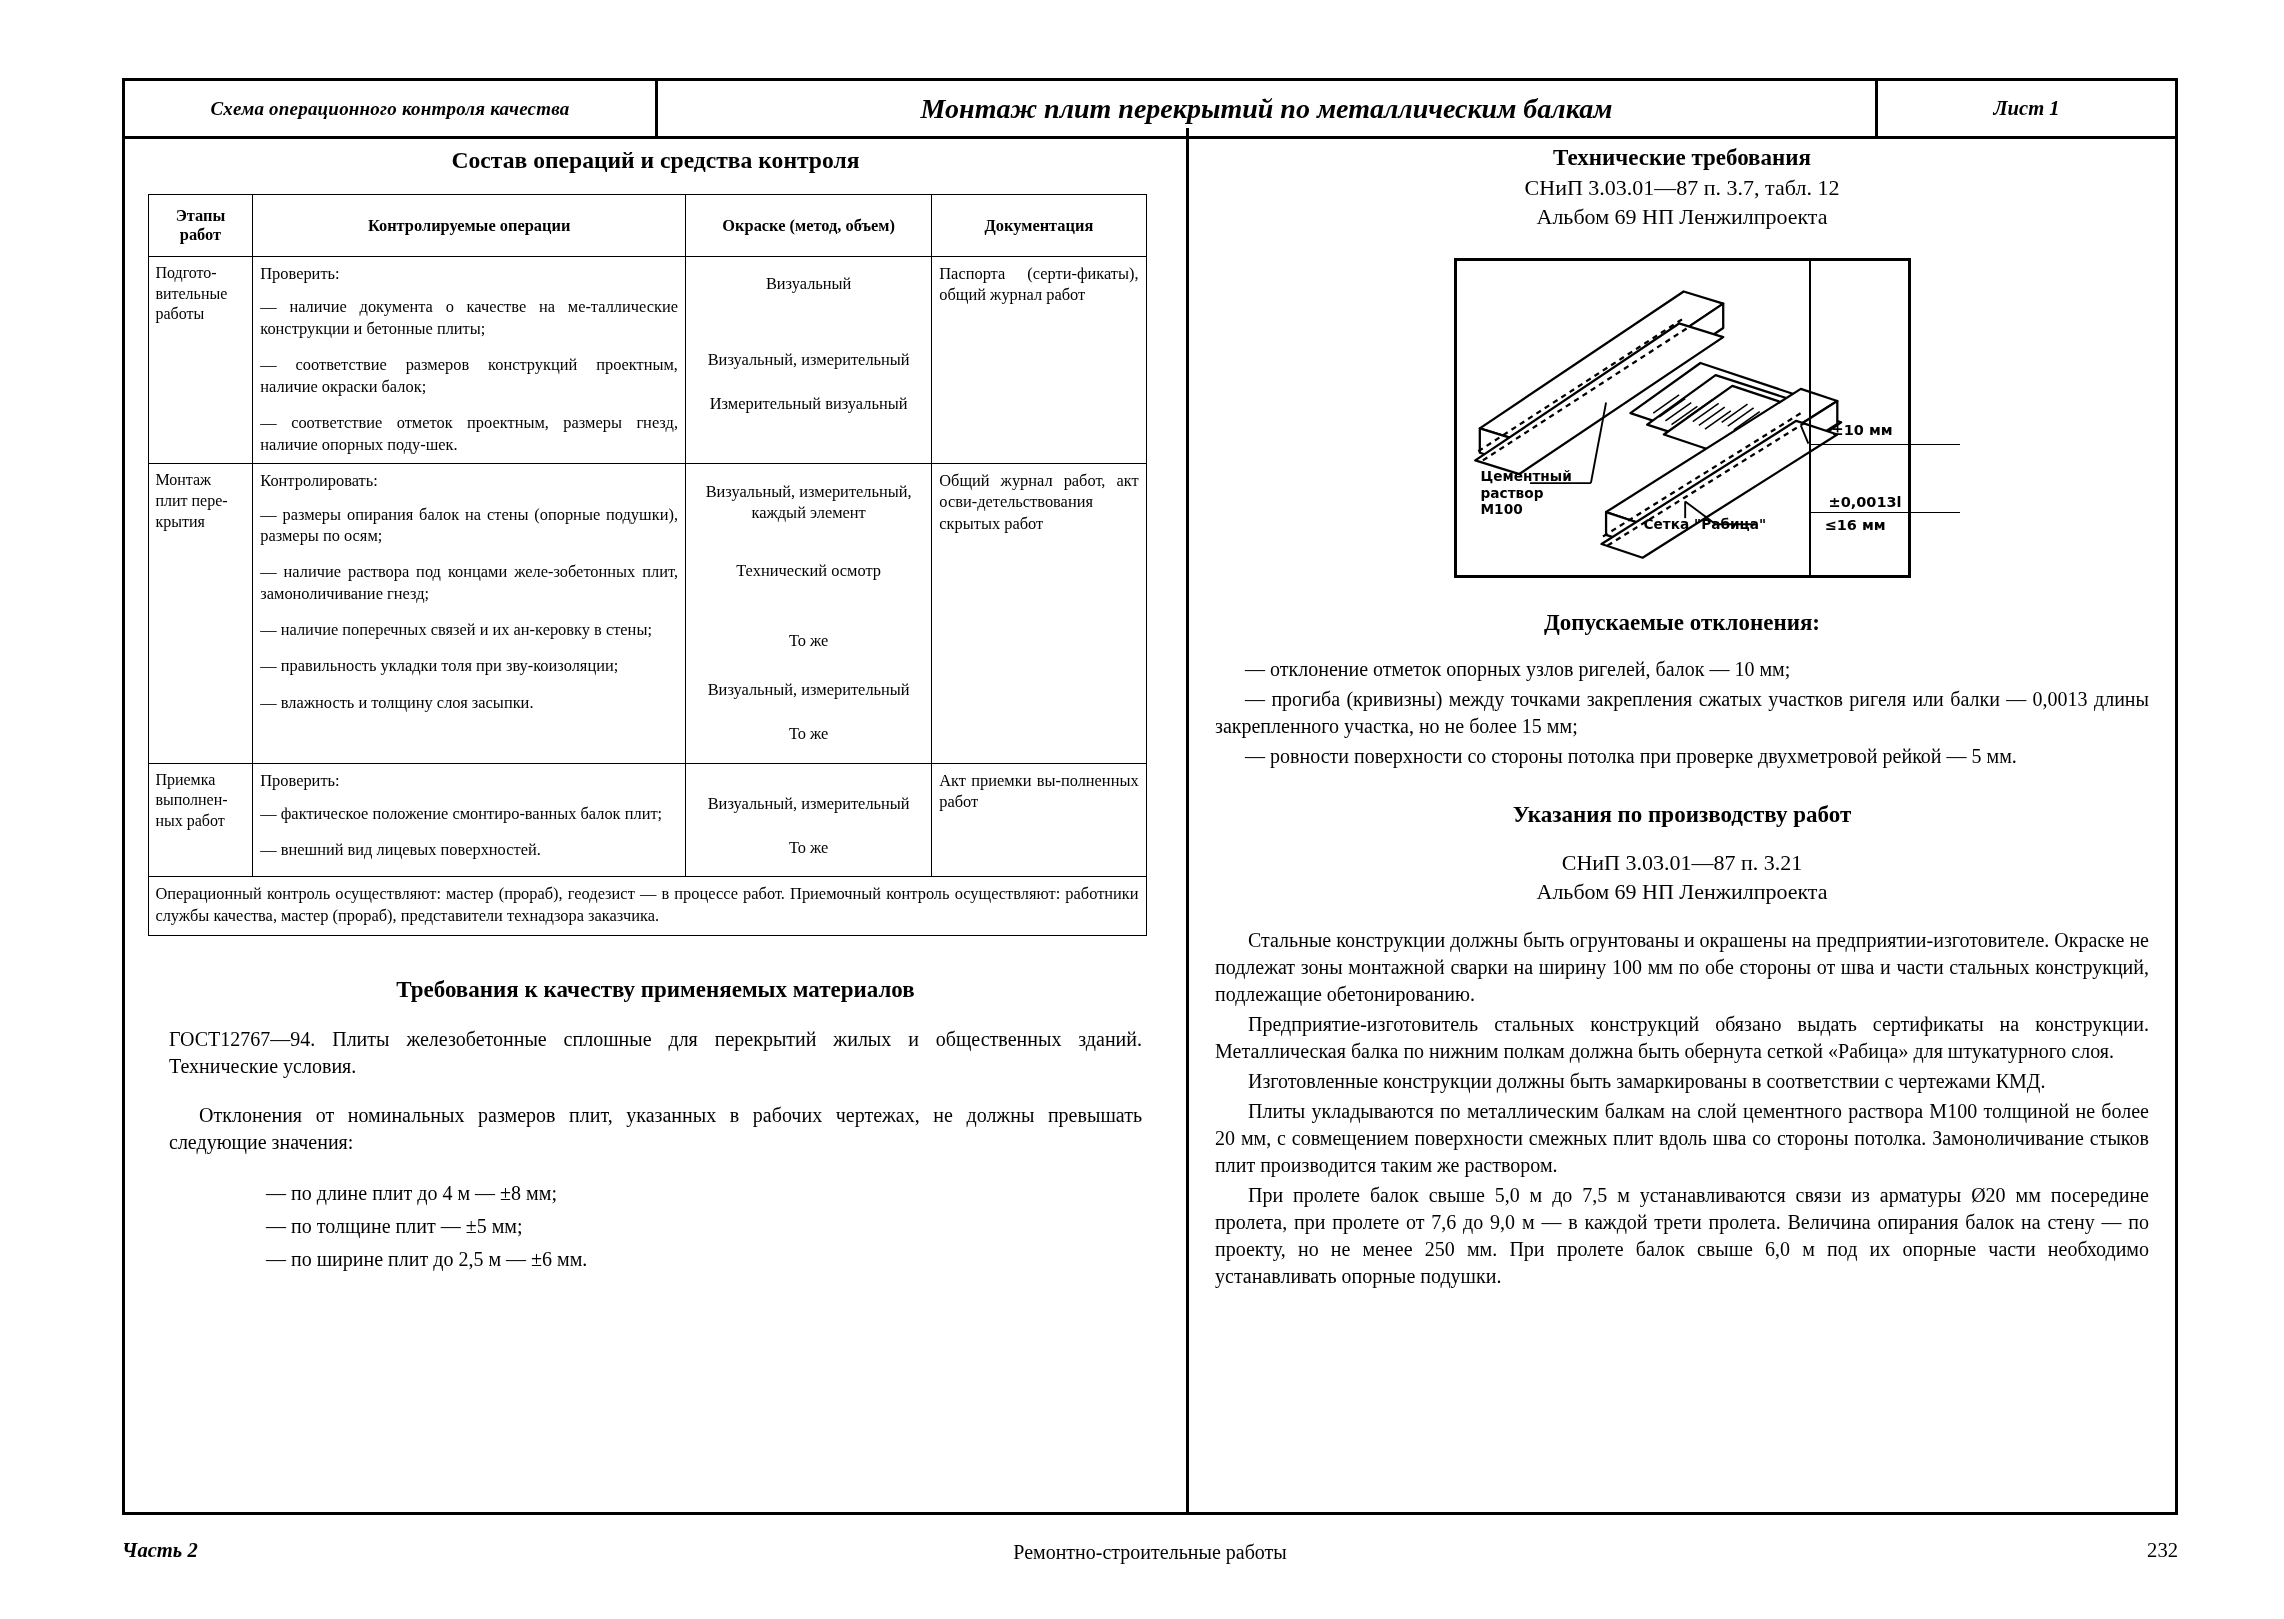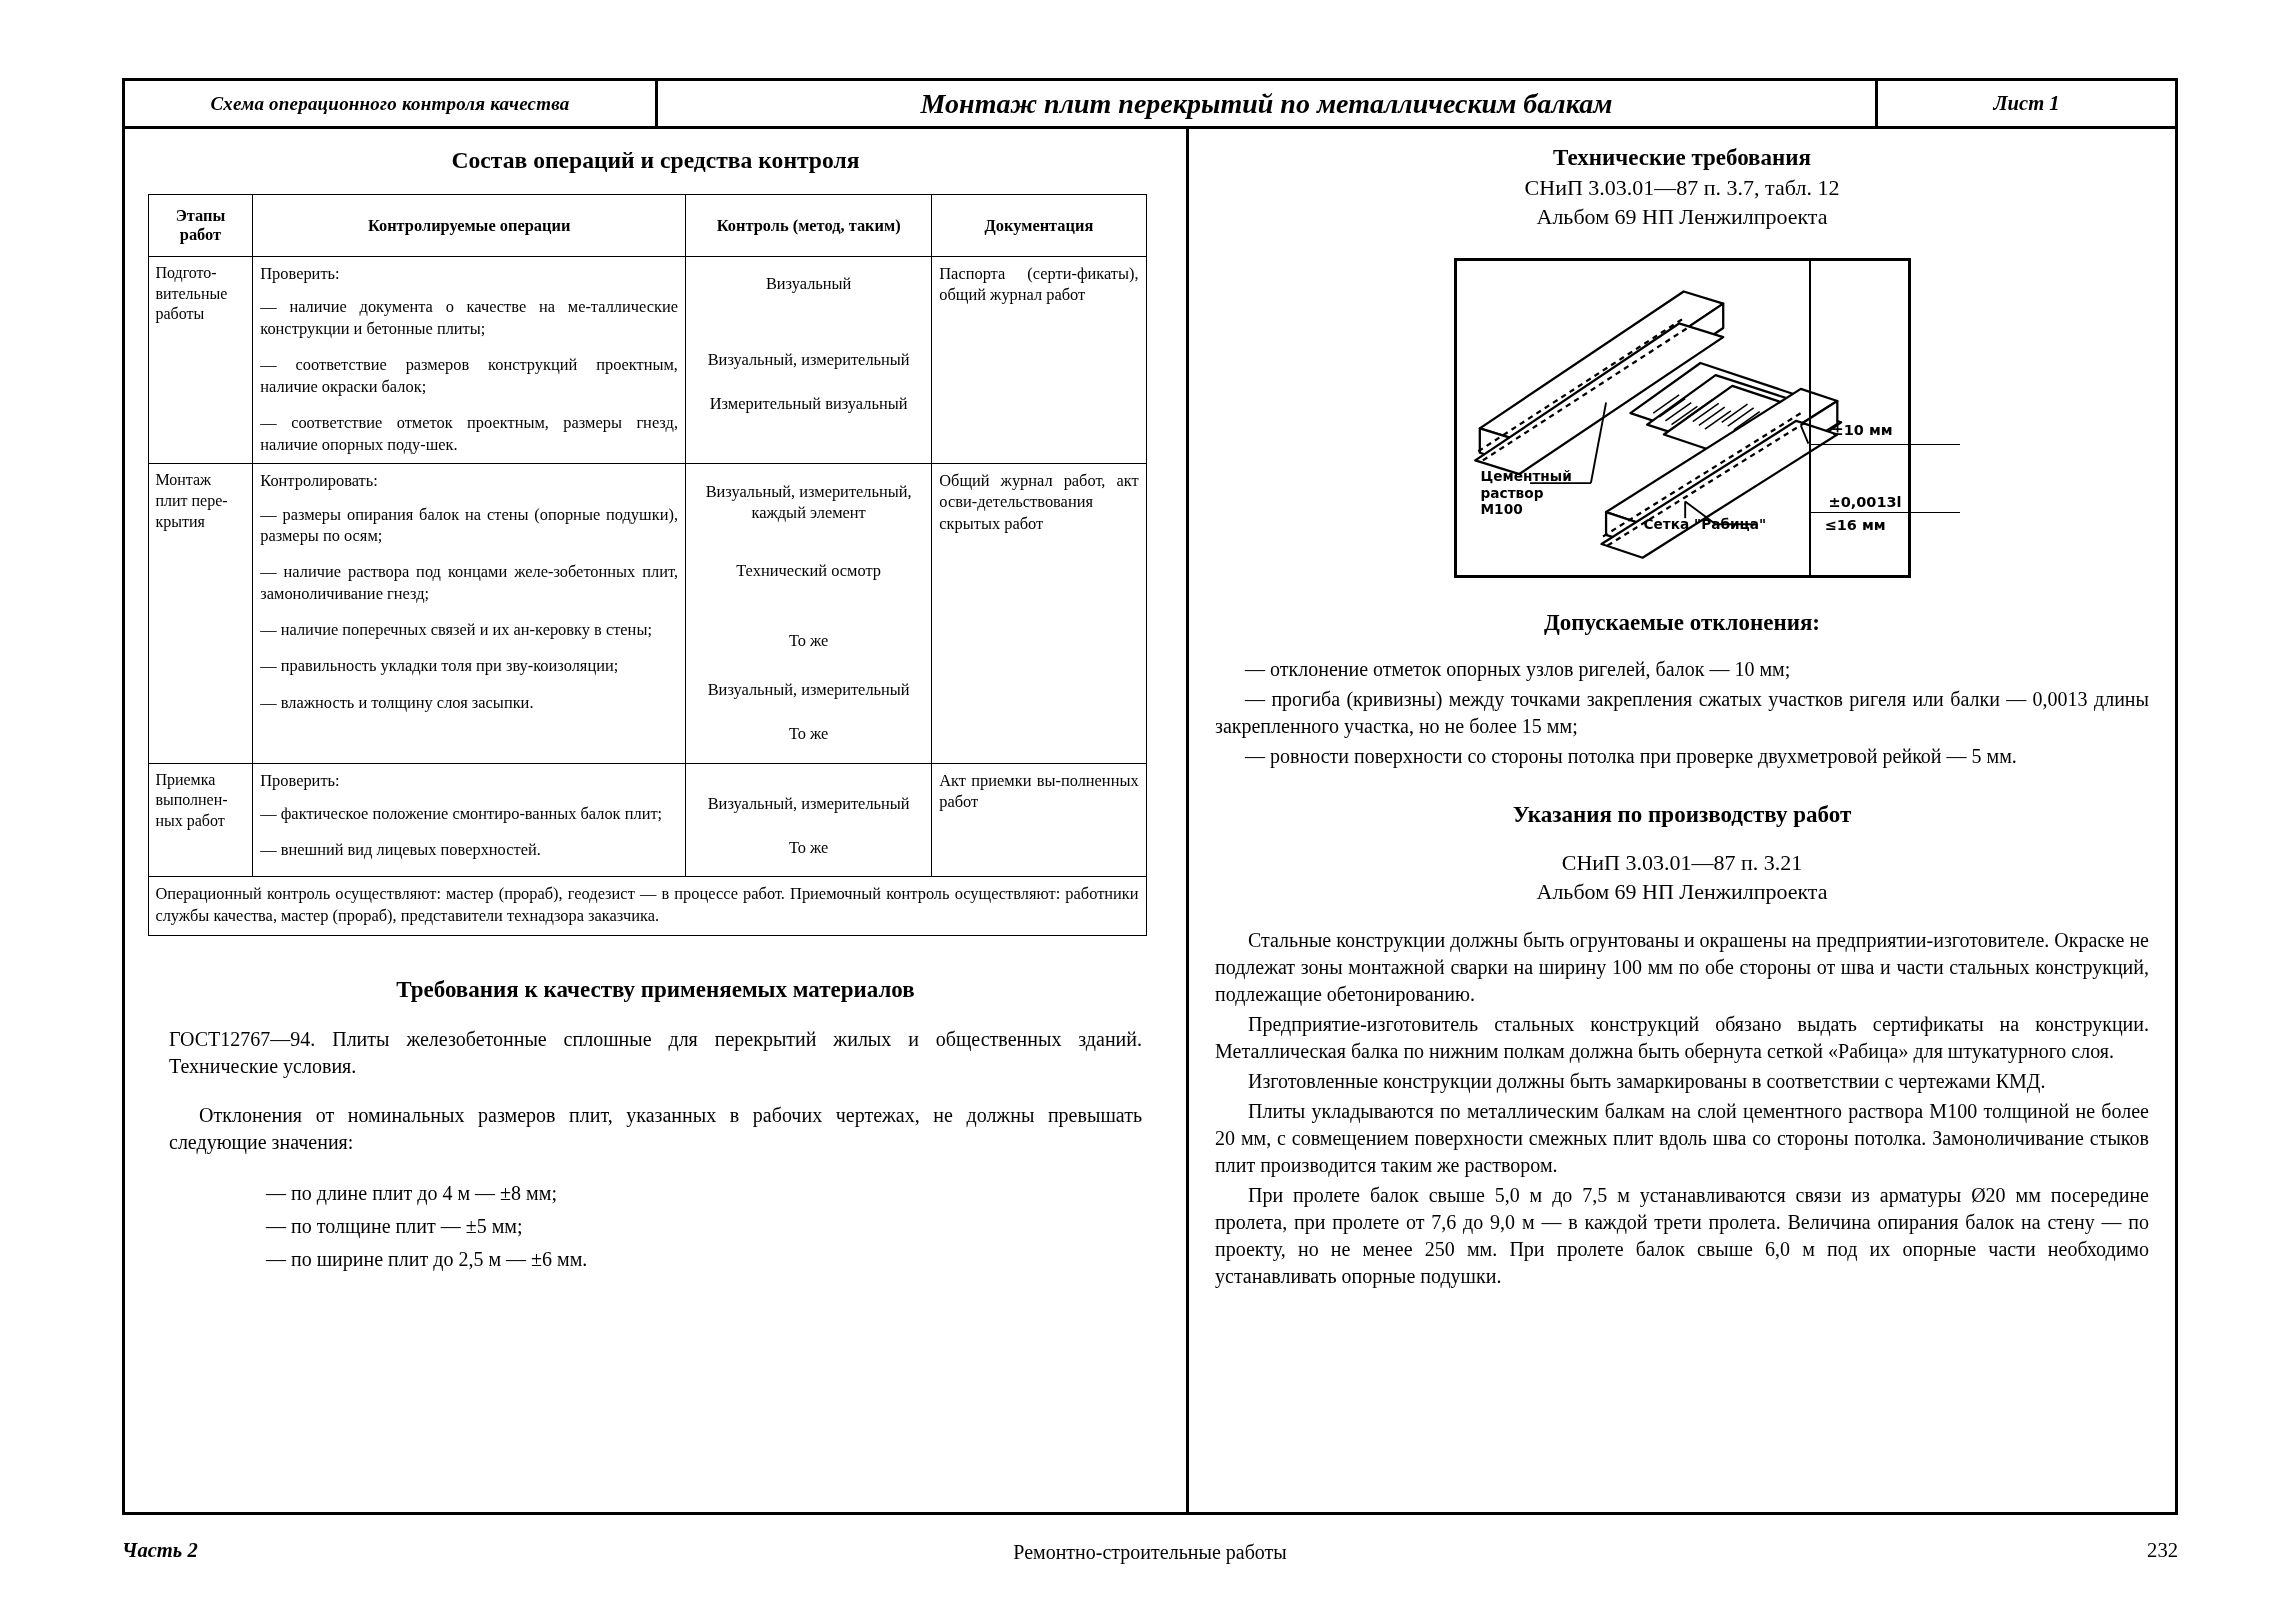--- a/index.html
+++ b/index.html
@@ -32,21 +32,21 @@
     height: 1437px;
     border: 3.8px solid #000;
     box-sizing: border-box;
   }
 
   
   .titlebar {
     position: absolute;
     left: 0; top: 0;
     width: 100%;
-    height: 48px;
+    height: 58px;
     border-bottom: 3.8px solid #000;
     box-sizing: border-box;
     display: flex;
     align-items: stretch;
   }
   .tb-cell {
     display: flex;
     align-items: center;
     justify-content: center;
     font-style: italic;
@@ -263,21 +263,21 @@
             </colgroup>
             <thead>
               <tr>
                 <th>
                   <span>Этапы работ</span>
                 </th>
                 <th>
                   <span>Контролируемые операции</span>
                 </th>
                 <th>
-                  <span>Контроль (метод, таким)</span>
+                  <span>Окраске (метод, объем)</span>
                 </th>
                 <th>
                   <span>Документация</span>
                 </th>
               </tr>
             </thead>
             <tbody>
 
               <tr>
                 <td class="stage">Подгото-вительные работы</td>

